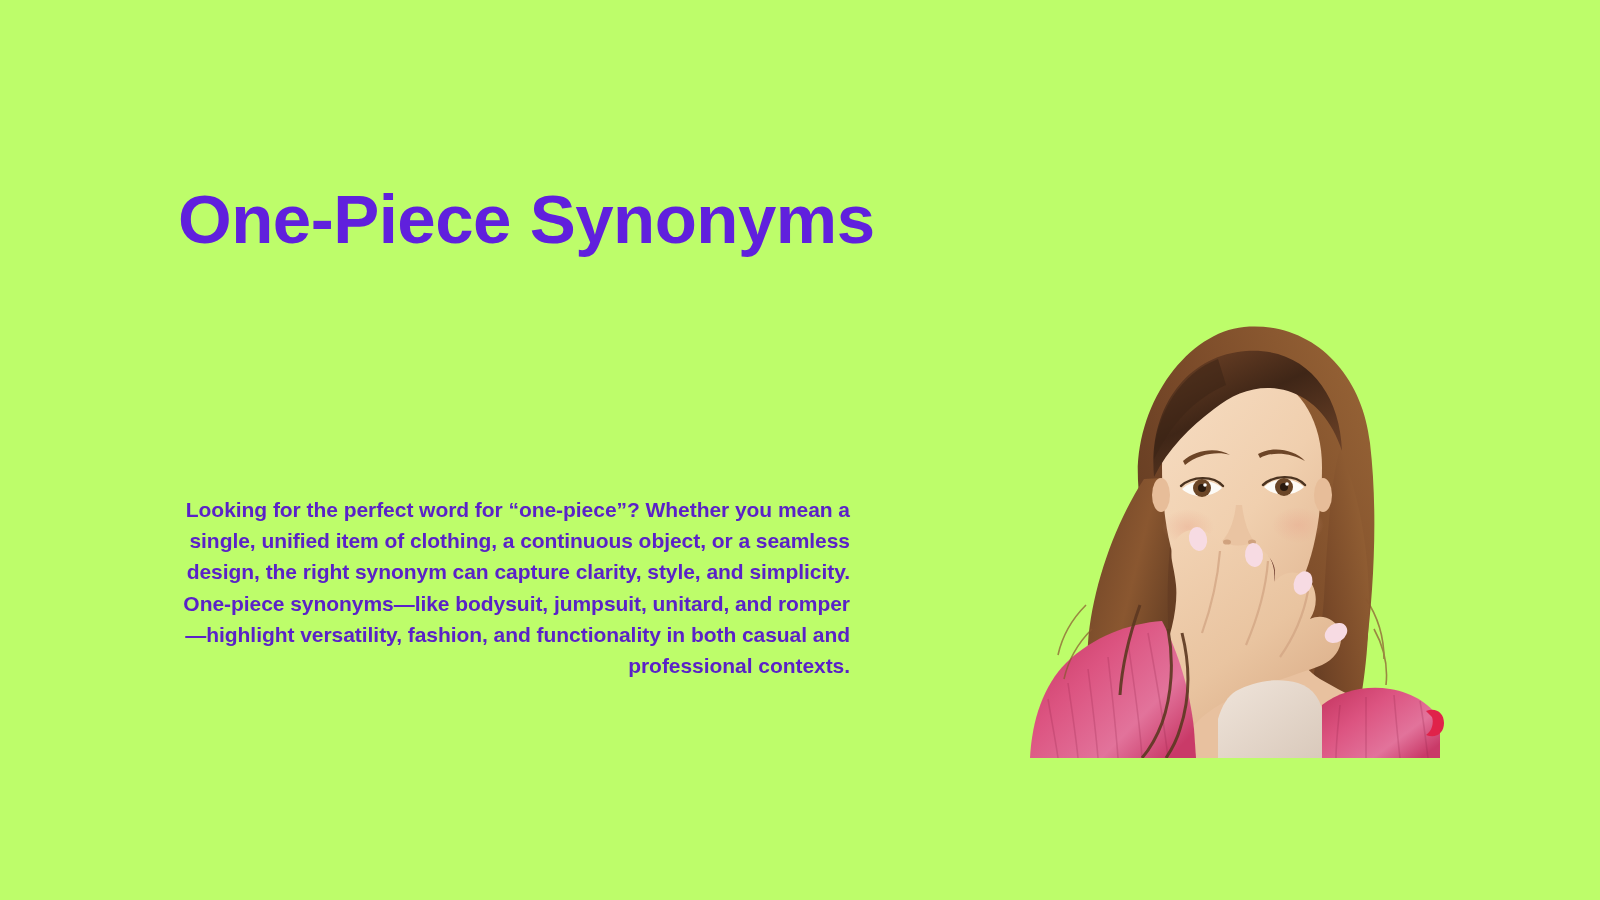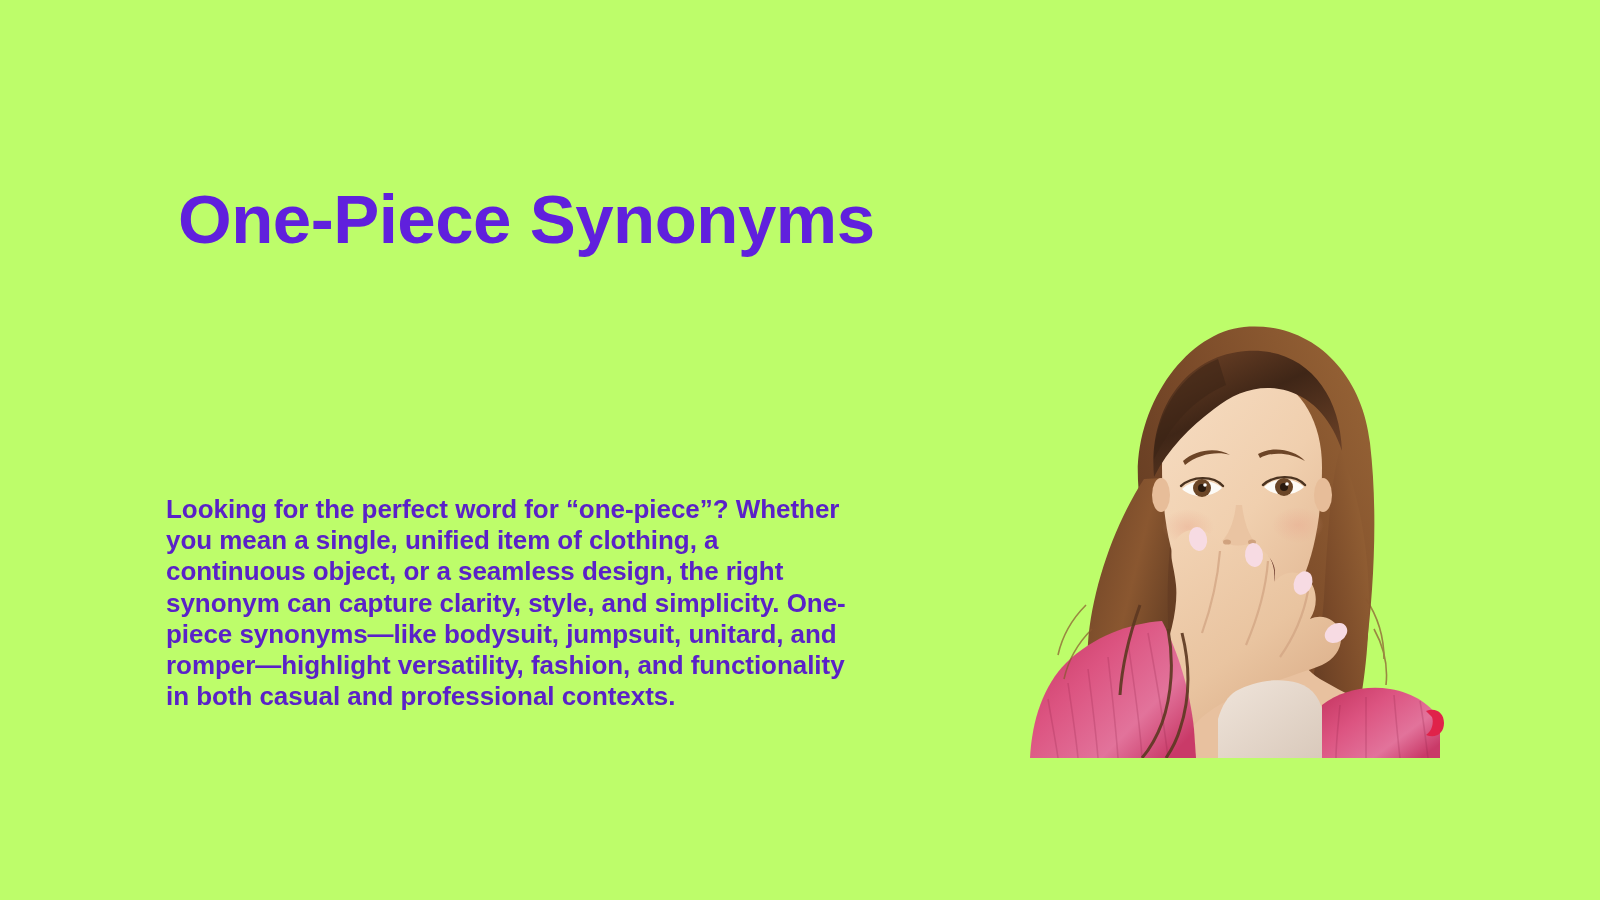--- a/index.html
+++ b/index.html
@@ -44,22 +44,22 @@
     letter-spacing: -0.5px;
     color: #6020dd;
     white-space: nowrap;
   }
 
   .intro-paragraph {
     position: absolute;
     left: 166px;
     top: 494px;
     width: 684px;
-    text-align: left;
-    font-size: 26px;
+    text-align: right;
+    font-size: 21px;
     line-height: 31.2px;
     font-weight: 700;
     letter-spacing: -0.05px;
     color: #5a21c8;
   }
 
   
   .photo-wrap {
     position: absolute;
     left: 1022px;

